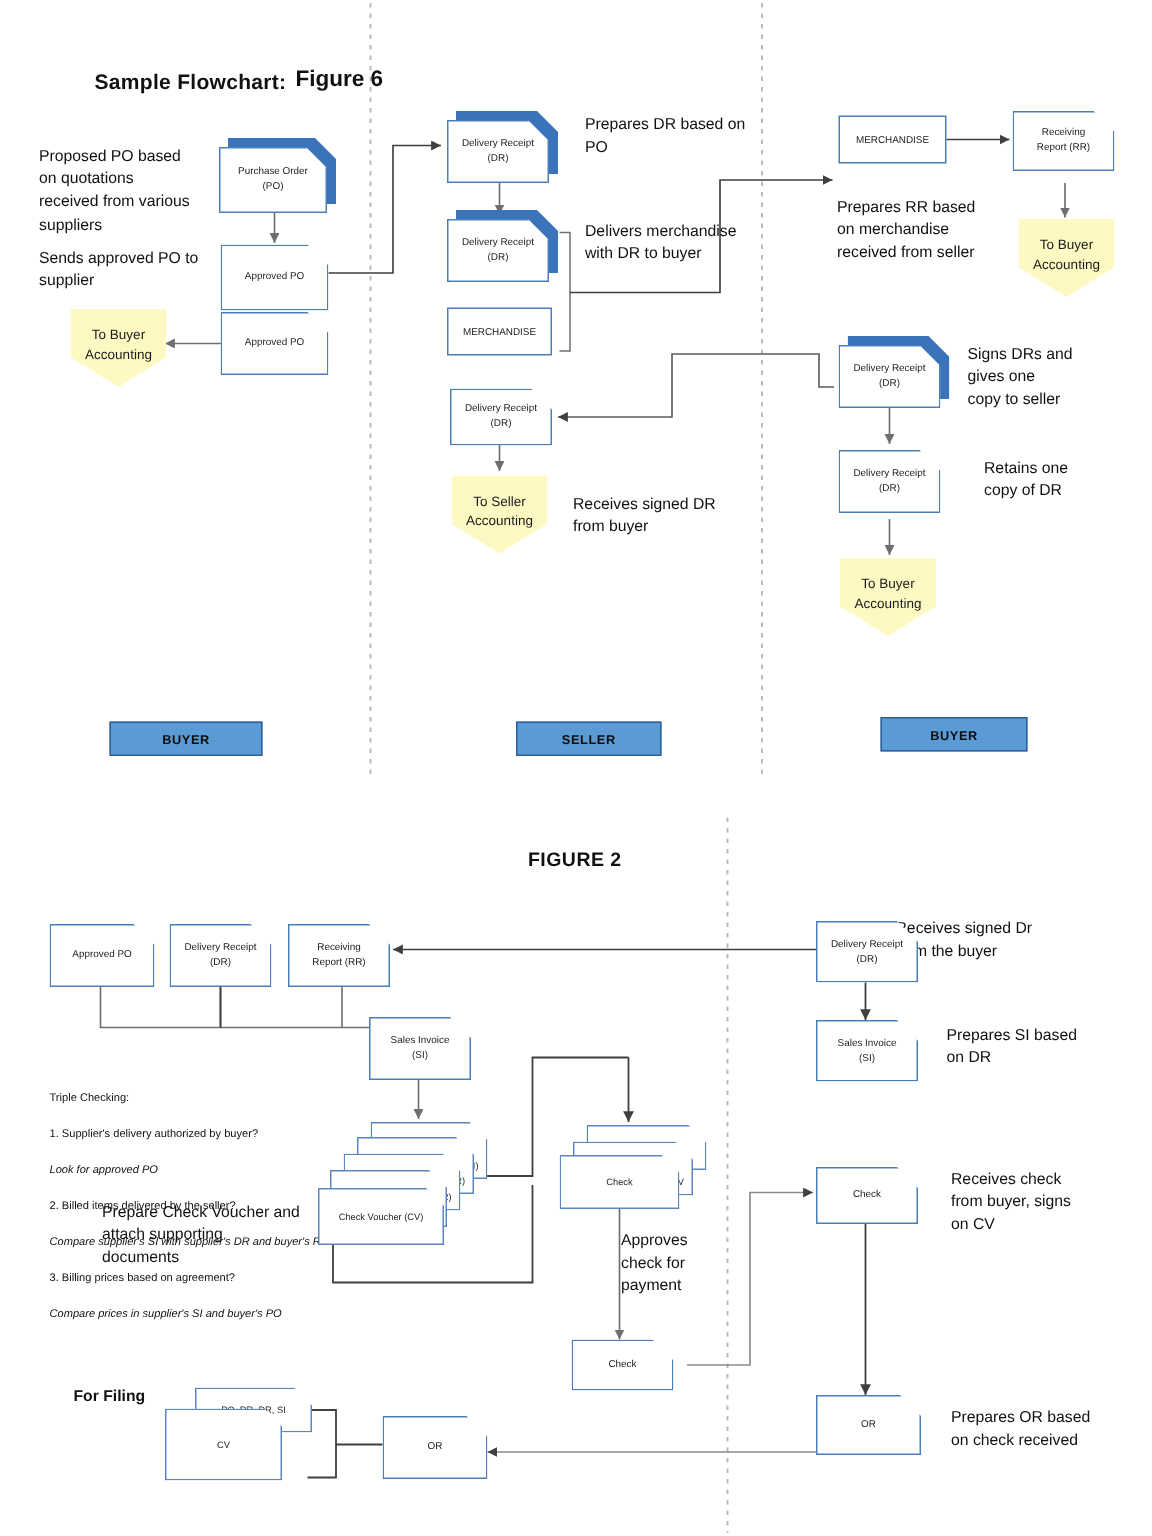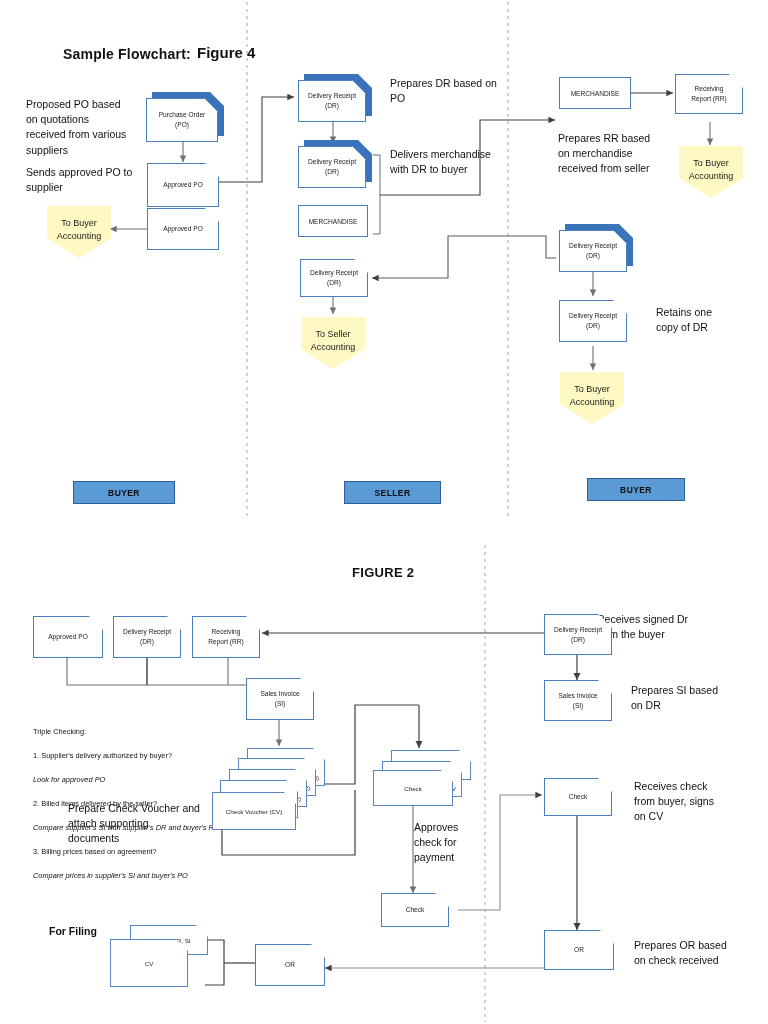--- a/index.html
+++ b/index.html
@@ -114,21 +114,21 @@
 
     <path d="M577,815 L577,930" stroke="#3f3f3f" stroke-width="1.2" fill="none" marker-end="url(#ah)"></path>
 
     <path d="M545,968 L325,968" stroke="#8a8a8a" stroke-width="1.1" fill="none" marker-end="url(#ah)"></path>
 
     <path d="M205,940 L224,940 L224,985 L205,985" stroke="#3f3f3f" stroke-width="1.2" fill="none"></path>
     <path d="M224,963 L255,963" stroke="#3f3f3f" stroke-width="1.2" fill="none"></path>
   </svg>
 
   <div class="txt title-a" style="left:63px;top:44px;">Sample Flowchart:</div>
-  <div class="txt title-b" style="left:197px;top:42px;">Figure 4</div>
+  <div class="txt title-b" style="left:197px;top:42px;">Figure 6</div>
 
   <div class="txt note" style="left:26px;top:97px;width:160px;">Proposed PO based
 on quotations
 received from various
 suppliers</div>
   <div class="txt note" style="left:26px;top:165px;width:165px;">Sends approved PO to
 supplier</div>
 
   <div class="shadow" style="left:152px;top:92px;width:72px;height:44px;"></div>
   <div class="doc" style="left:146px;top:98px;width:72px;height:44px;">
@@ -144,20 +144,22 @@
     <span class="lbl">Approved PO</span>
   </div>
 
   <div class="penta" style="left:47px;top:206px;width:64px;height:52px;">To Buyer
 Accounting</div>
 
   <div class="txt note" style="left:390px;top:76px;width:150px;">Prepares DR based on
 PO</div>
   <div class="txt note" style="left:390px;top:147px;width:150px;">Delivers merchandise
 with DR to buyer</div>
+  <div class="txt note" style="left:382px;top:329px;width:150px;">Receives signed DR
+from buyer</div>
 
   <div class="shadow" style="left:304px;top:74px;width:68px;height:42px;"></div>
   <div class="doc" style="left:298px;top:80px;width:68px;height:42px;">
     <span class="lbl">Delivery Receipt
 (DR)</span>
   </div>
 
   <div class="shadow" style="left:304px;top:140px;width:68px;height:42px;"></div>
   <div class="doc" style="left:298px;top:146px;width:68px;height:42px;">
     <span class="lbl">Delivery Receipt
@@ -170,20 +172,23 @@
     <span class="lbl">Delivery Receipt
 (DR)</span>
   </div>
 
   <div class="penta" style="left:301px;top:317px;width:64px;height:52px;">To Seller
 Accounting</div>
 
   <div class="txt note" style="left:558px;top:131px;width:160px;">Prepares RR based
 on merchandise
 received from seller</div>
+  <div class="txt note" style="left:645px;top:229px;width:120px;">Signs DRs and
+gives one
+copy to seller</div>
   <div class="txt note" style="left:656px;top:305px;width:110px;">Retains one
 copy of DR</div>
 
   <div class="rect" style="left:559px;top:77px;width:72px;height:32px;">MERCHANDISE</div>
 
   <div class="doc" style="left:675px;top:74px;width:68px;height:40px;">
     <span class="lbl">Receiving
 Report (RR)</span>
   </div>
 

